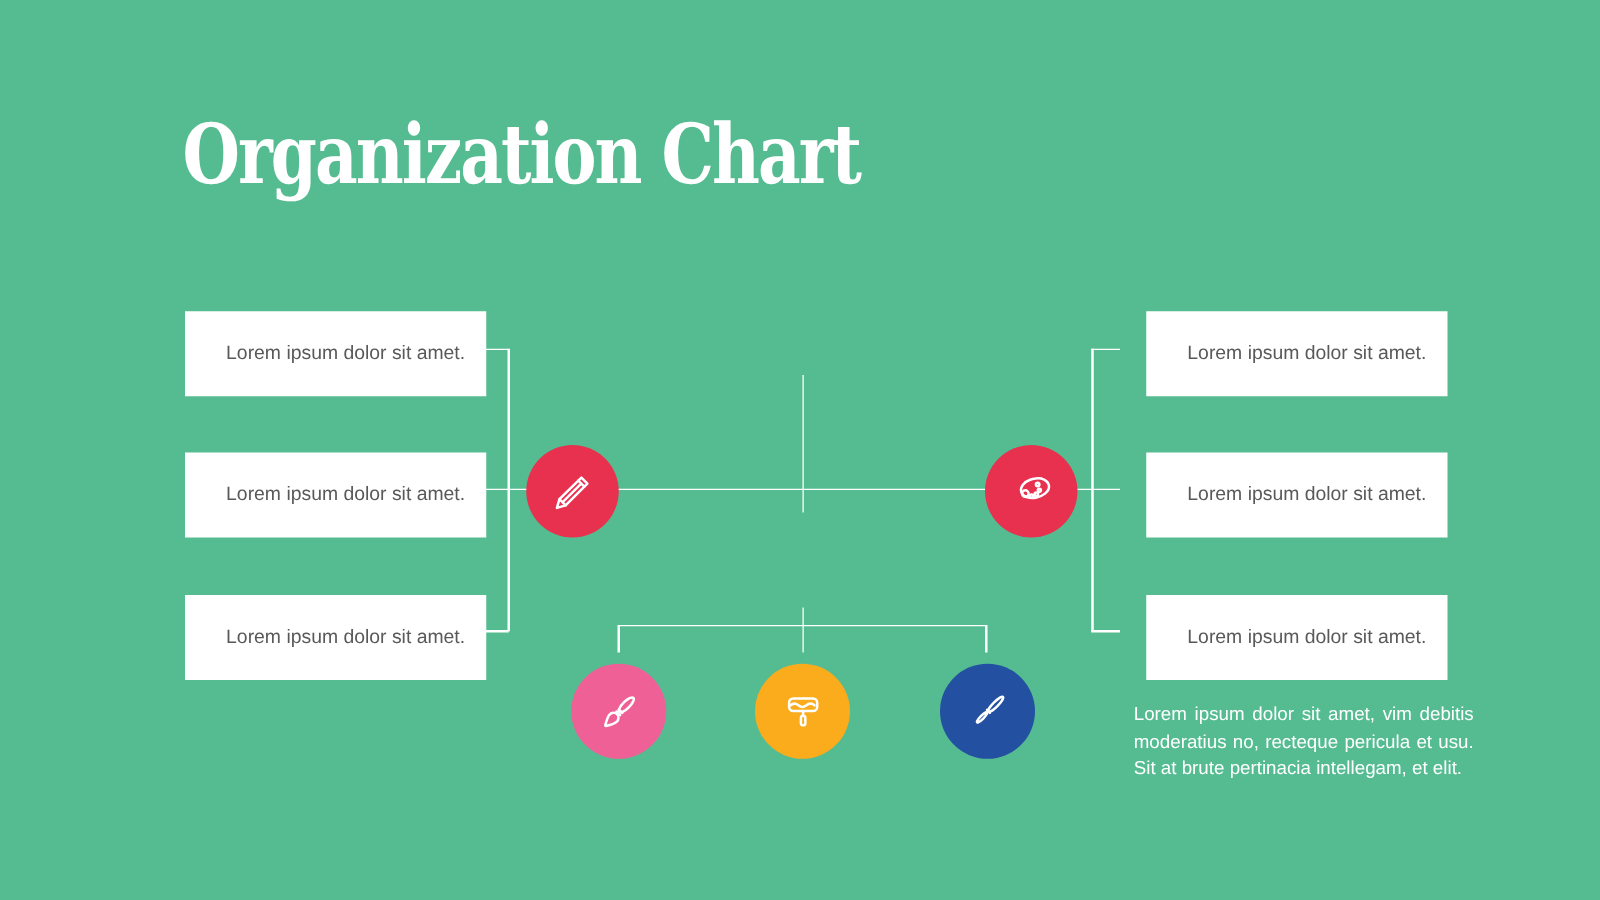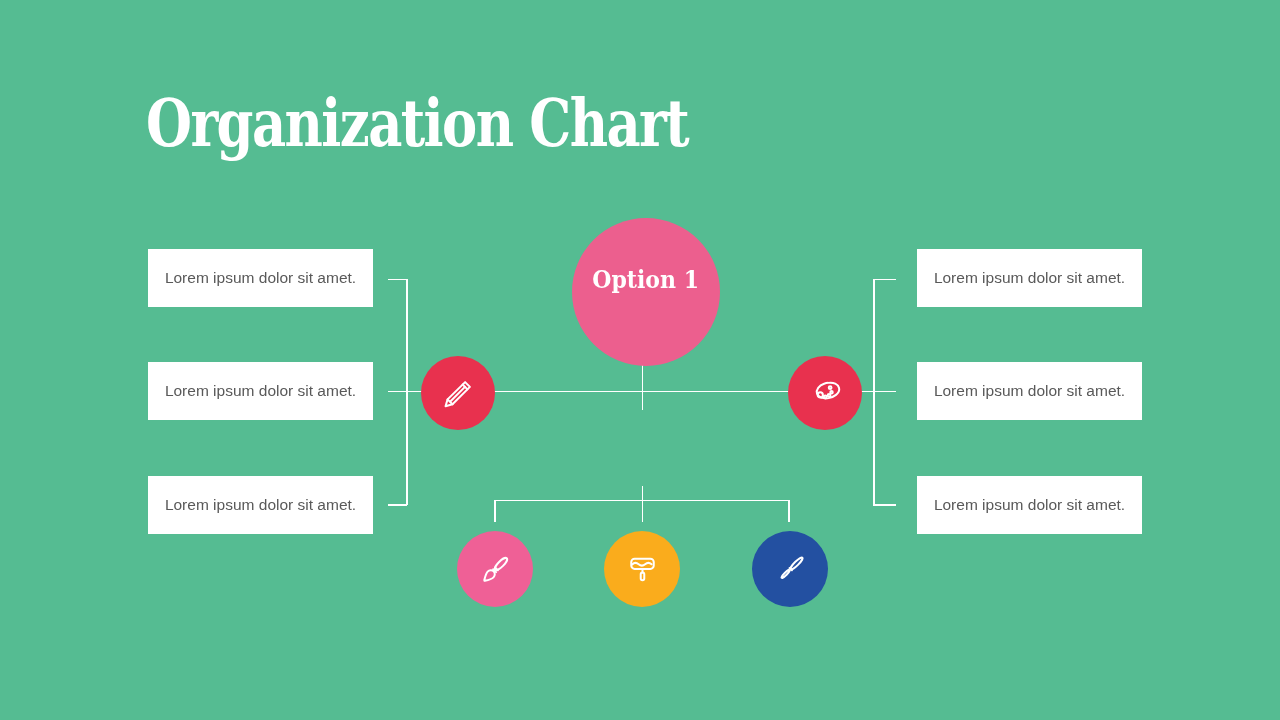--- a/index.html
+++ b/index.html
@@ -24,23 +24,23 @@
   .c-pencil{left:421px;top:356px;width:74px;height:74px;background:var(--crimson,#E8314E);}
   .c-palette{left:788px;top:356px;width:74px;height:74px;background:var(--crimson,#E8314E);}
   .c-brush{left:457px;top:531px;width:76px;height:76px;background:var(--pink,#EF6096);}
   .c-roller{left:604px;top:531px;width:76px;height:76px;background:var(--orange,#FAAC1C);}
   .c-detail{left:752px;top:531px;width:76px;height:76px;background:var(--blue,#2350A1);}
   .root-label{font-size:25px;transform:scaleX(.88) translateY(-13px);white-space:nowrap;}
   .title-label{
     color:#fff;font-weight:bold;font-size:15px;letter-spacing:1px;
   }
   .lorem-box{
-    position:absolute;width:225px;height:58px;background:#fff;z-index:2;
+    position:absolute;width:225px;height:68px;background:#fff;z-index:2;
     display:flex;align-items:center;justify-content:center;
-    font-size:15.5px;color:var(--box-text,#595959);
+    font-size:15.5px;color:var(--box-text,#595959);padding-left:16px;
   }
   .col-l{left:148px;} .col-r{left:917px;}
   .row-1{top:249px;} .row-2{top:362px;} .row-3{top:476px;}
   .footer-par{
     position:absolute;left:907px;top:561px;width:272px;
     color:#fff;font-size:15px;line-height:21.5px;text-align:justify;
   }
   .icon svg{display:block;width:37px;height:37px;stroke:#fff;fill:none;
     stroke-width:1.3;stroke-linecap:round;stroke-linejoin:round;}
 </style>
@@ -57,23 +57,20 @@
   <div class="line" style="left:388px;top:504px;width:19px;height:1.5px;"></div>
   <div class="line" style="left:873px;top:279px;width:1.5px;height:226px;"></div>
   <div class="line" style="left:873px;top:278.5px;width:23px;height:1.5px;"></div>
   <div class="line" style="left:873px;top:504px;width:23px;height:1.5px;"></div>
   <div class="line" style="left:641.5px;top:300px;width:1.5px;height:110px;"></div>
   <div class="line" style="left:641.5px;top:486px;width:1.5px;height:36px;"></div>
   <div class="line" style="left:494.5px;top:499.5px;width:294px;height:1.5px;"></div>
   <div class="line" style="left:494px;top:500px;width:1.5px;height:22px;"></div>
   <div class="line" style="left:788px;top:500px;width:1.5px;height:22px;"></div>
 
-  <div class="circle c-root">
-    <span class="stencil root-label">Option 1</span>
-  </div>
 
 
   <div class="circle c-pencil">
     <span class="icon">
       <svg viewBox="0 0 24 24">
         <path d="M16.3 4.6l3.1 3.1L8.1 19l-4.5 1.3L4.9 15.8 16.3 4.6z"></path>
         <path d="M14.7 6.2l3.1 3.1"></path>
         <path d="M4.9 15.8l3.2 3.2"></path>
         <path d="M16.2 7.7l-9.5 9.5"></path>
       </svg>
@@ -135,14 +132,15 @@
   <div class="lorem-box col-r row-1">
     <span>Lorem ipsum dolor sit amet.</span>
   </div>
   <div class="lorem-box col-r row-2">
     <span>Lorem ipsum dolor sit amet.</span>
   </div>
   <div class="lorem-box col-r row-3">
     <span>Lorem ipsum dolor sit amet.</span>
   </div>
 
+  <div class="footer-par">Lorem ipsum dolor sit amet, vim debitis moderatius no, recteque pericula et usu. Sit at brute pertinacia intellegam, et elit.</div>
 
 </div>
 
 </body></html>

